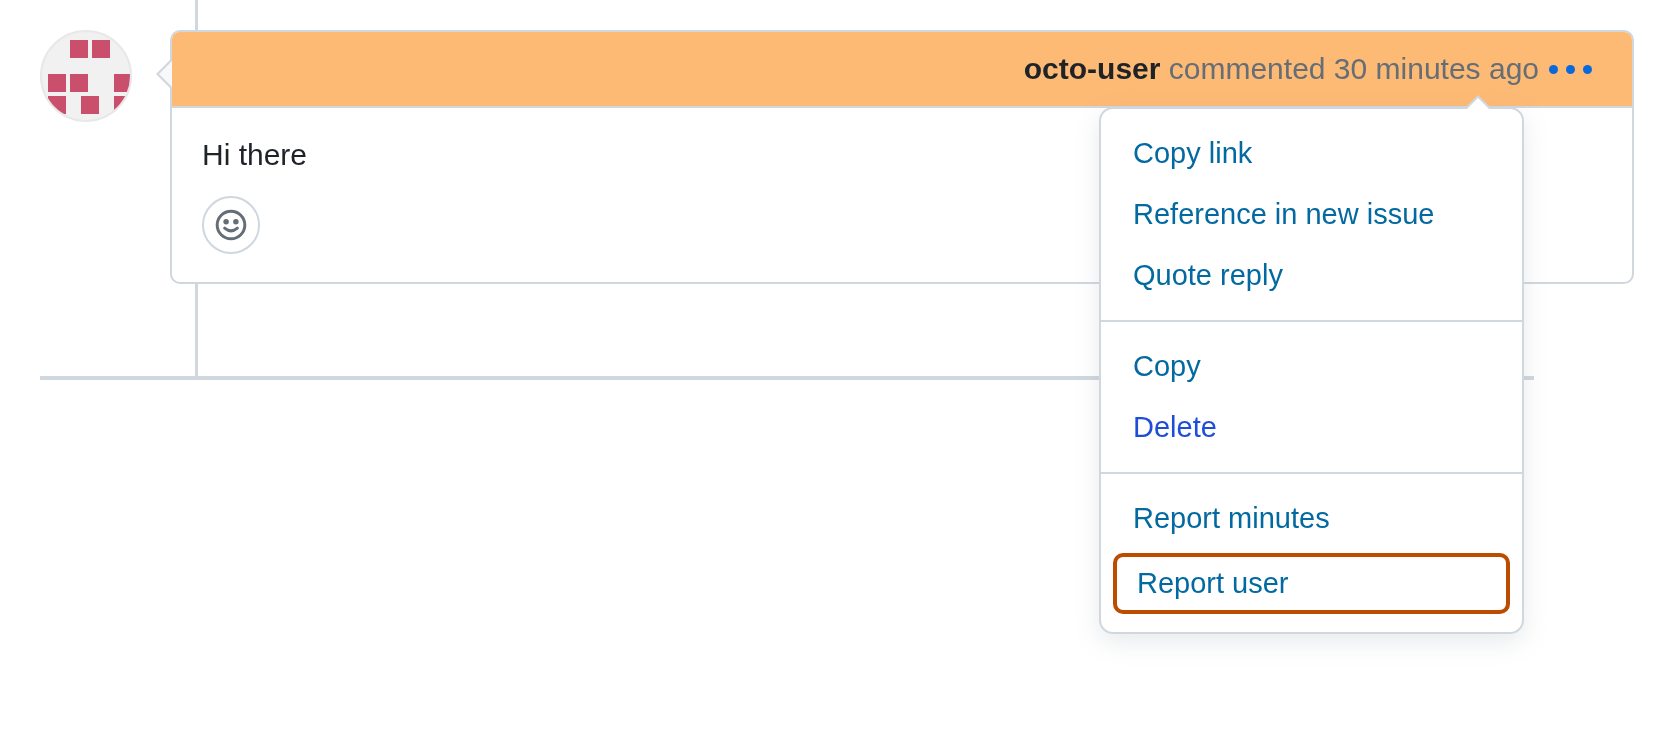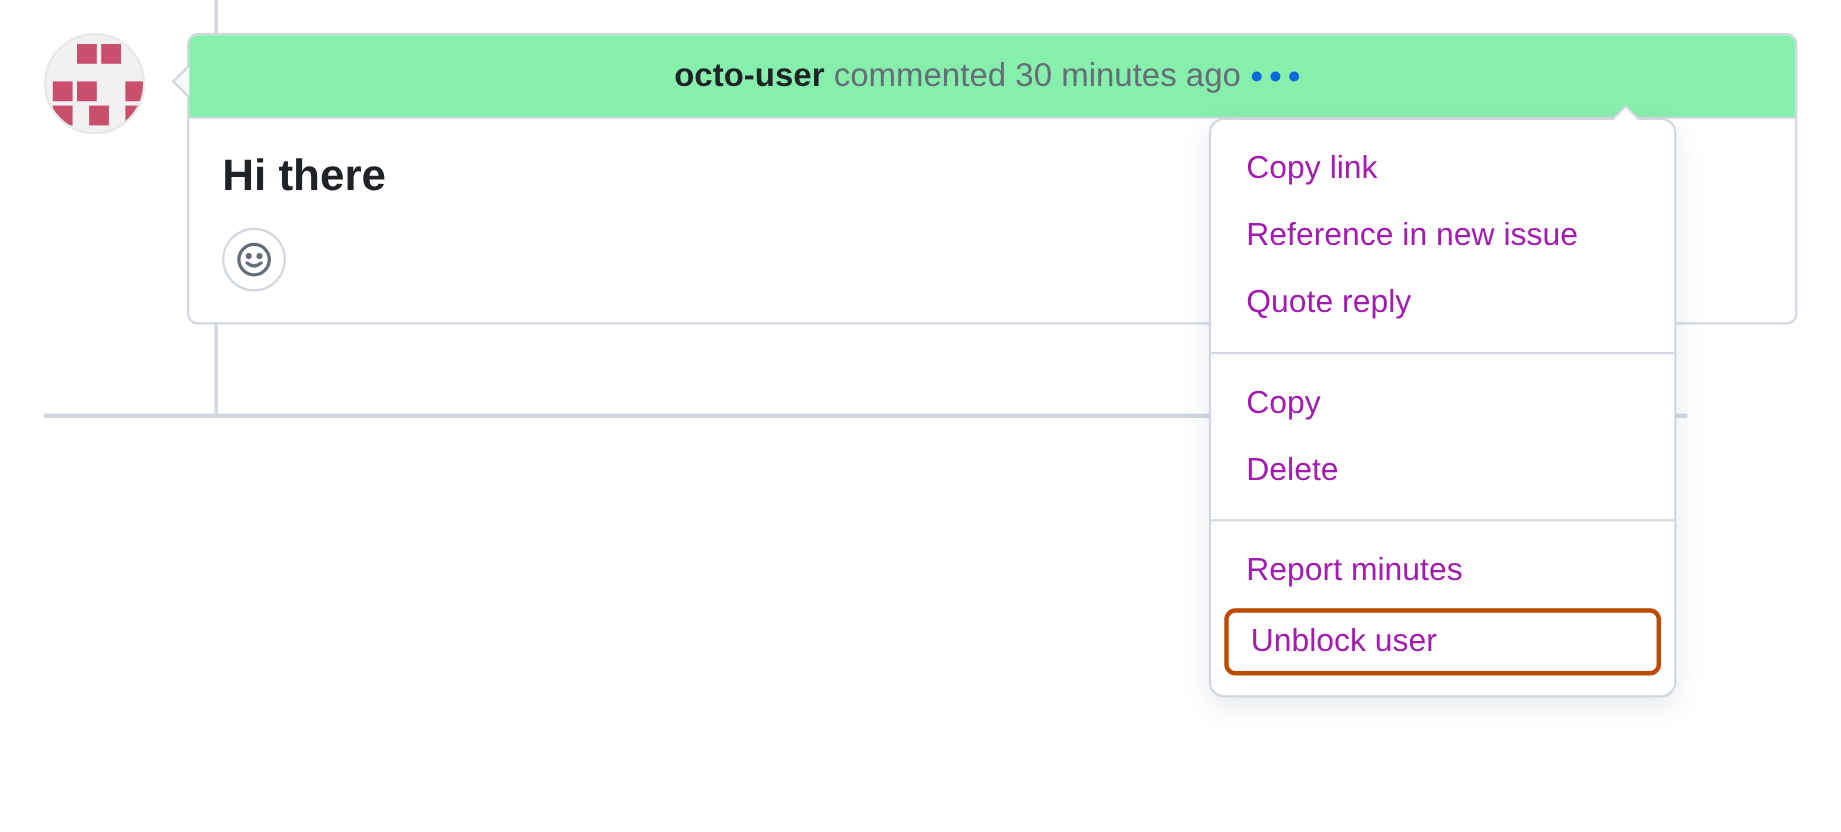--- a/index.html
+++ b/index.html
@@ -67,27 +67,27 @@
     .sq7 { width: 18px; height: 18px; left: 39px; top: 64px; }
     .sq8 { width: 18px; height: 18px; left: 72px; top: 64px; }
     .comment-box {
       flex: 1;
       border: 2px solid #d0d7de;
       border-radius: 10px;
       position: relative;
       background: #ffffff;
     }
     .comment-header {
-      background: #86efac;
+      background: #fdba74;
       border-bottom: 2px solid #d0d7de;
       border-radius: 8px 8px 0 0;
       padding: 20px 30px;
       display: flex;
       align-items: center;
-      justify-content: center;
+      justify-content: flex-end;
       font-size: 30px;
     }
     .header-text {
       color: #656d76;
     }
     .username {
       color: #1f2328;
       font-weight: 600;
     }
     .kebab {
@@ -118,23 +118,22 @@
       left: 3px;
       top: -13px;
       width: 0;
       height: 0;
       border-top: 13px solid transparent;
       border-bottom: 13px solid transparent;
       border-right: 13px solid #f6f8fa;
     }
     .comment-body {
       padding: 30px 30px 24px 30px;
-      font-size: 40px;
+      font-size: 30px;
       color: #1f2328;
-      font-weight: bold;
     }
     .reaction-row {
       padding: 0 30px 28px 30px;
     }
     .reaction-btn {
       width: 58px;
       height: 58px;
       border: 2px solid #d0d7de;
       border-radius: 50%;
       background: #ffffff;
@@ -179,25 +178,25 @@
     .dropdown-group {
       padding: 14px 0;
     }
     .dropdown-divider {
       height: 2px;
       background: #d0d7de;
     }
     .dropdown-item {
       padding: 14px 32px;
       font-size: 29px;
-      color: #a21caf;
+      color: #0369a1;
       cursor: pointer;
     }
     .dropdown-item.danger {
-      color: #a21caf;
+      color: #1d4ed8;
     }
     .highlight-wrap {
       margin: 4px 12px;
       border: 4px solid #bc4c00;
       border-radius: 10px;
     }
     .highlight-wrap .dropdown-item {
       padding: 10px 20px;
     }
   </style>
@@ -265,17 +264,17 @@
 
     <div class="dropdown-group">
       <div class="dropdown-item">Copy</div>
       <div class="dropdown-item danger">Delete</div>
     </div>
     <div class="dropdown-divider"></div>
 
     <div class="dropdown-group">
       <div class="dropdown-item">Report minutes</div>
       <div class="highlight-wrap">
-        <div class="dropdown-item">Unblock user</div>
+        <div class="dropdown-item">Report user</div>
       </div>
     </div>
   </div>
 </div>
 
 </body></html>

